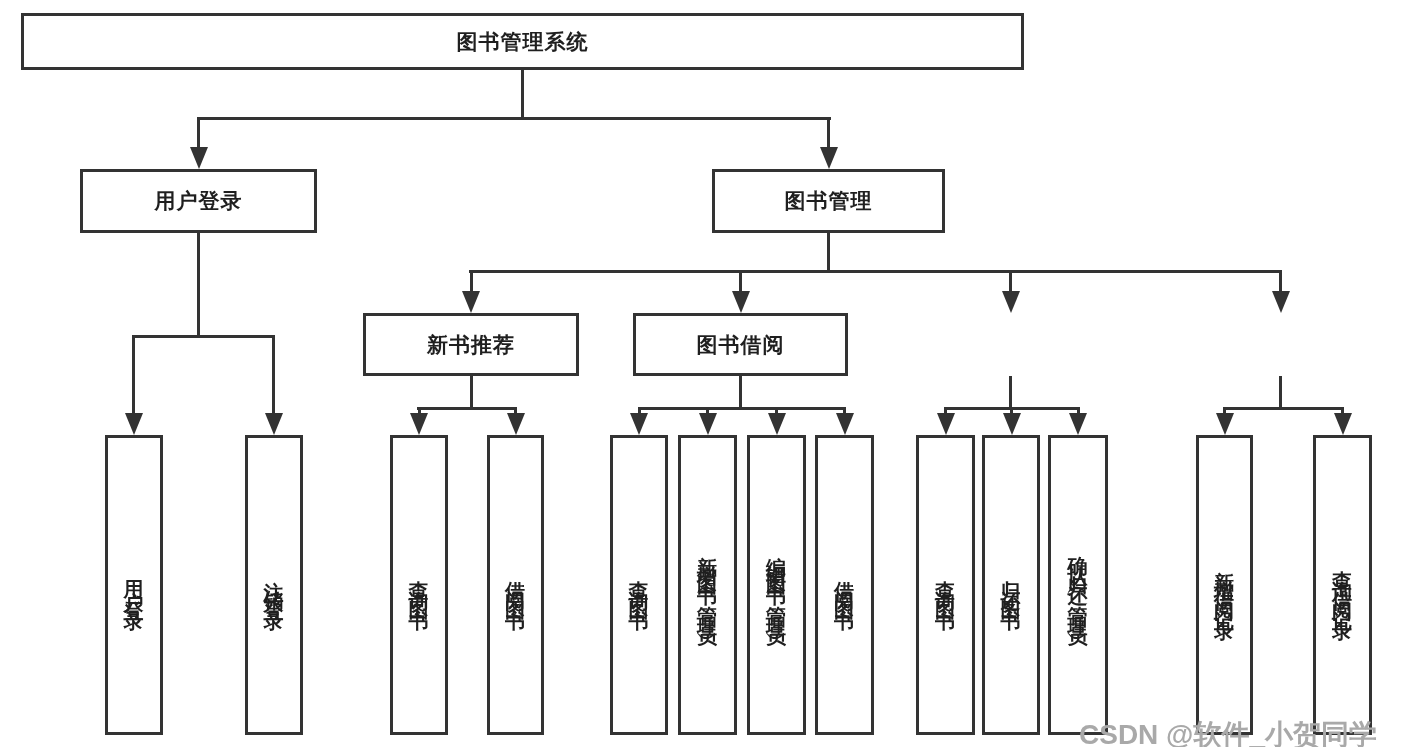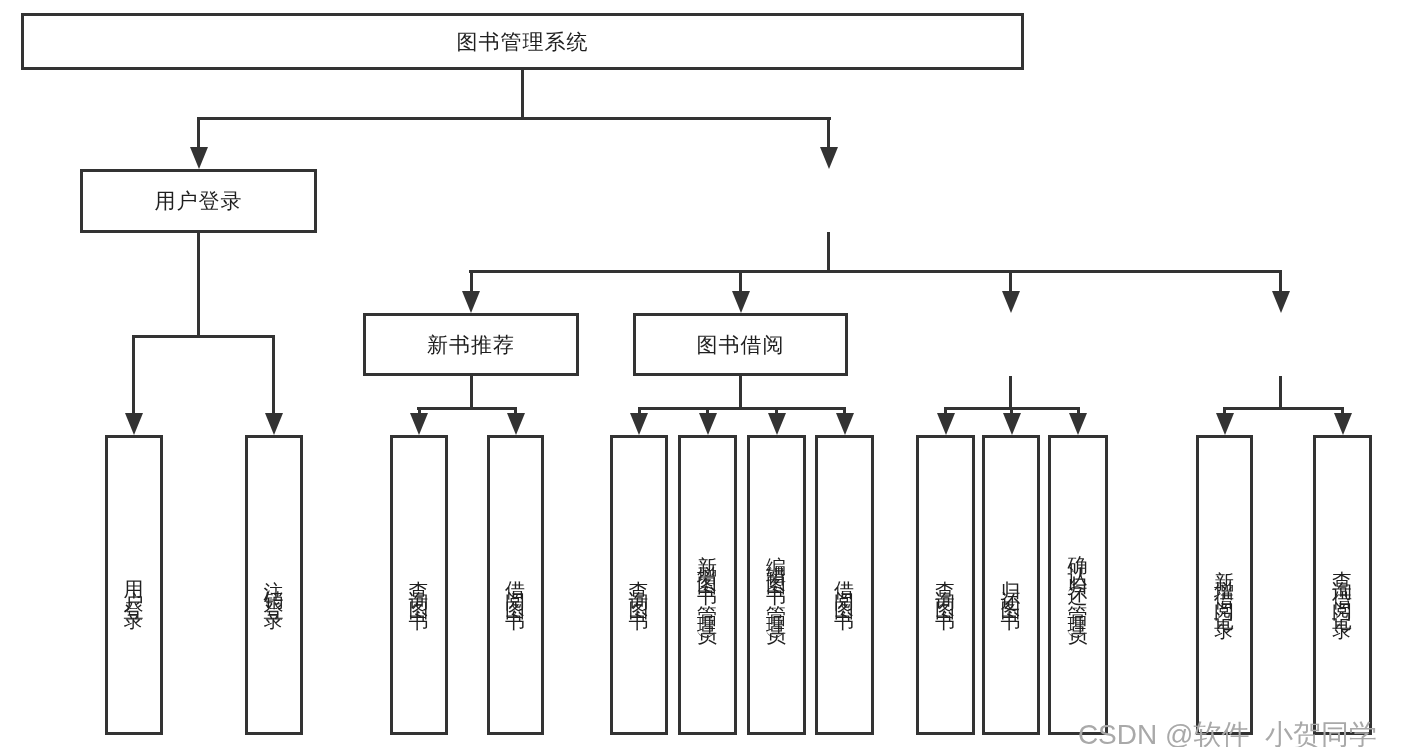--- a/index.html
+++ b/index.html
@@ -1,19 +1,19 @@
 <!DOCTYPE html>
 <html style="--line: #333333; --text: #1f1f1f; --watermark: #a9a9a9; --bg: #ffffff;"><head>
 <meta charset="utf-8">
 <style>
   :root { --line:#333333; --text:#1f1f1f; --watermark:#a9a9a9; --bg:#ffffff; }
   * { margin:0; padding:0; box-sizing:border-box; }
   html,body { background:var(--bg); }
   body { width:1405px; height:747px; font-family:"Liberation Sans", sans-serif; color:var(--text); }
-  .canvas { position:relative; width:1405px; height:747px; background:var(--bg); overflow:hidden; }
+  .canvas { position:relative; width:1405px; height:747px; background:var(--bg); overflow:hidden;font-weight:bold; }
   .node {
     position:absolute; border:3px solid var(--line); background:#fff;
     display:flex; align-items:center; justify-content:center;
     font-size:21px; letter-spacing:1px; color:var(--text); z-index:2;
   }
   .leaf span {
     writing-mode:vertical-rl; text-orientation:mixed;
     font-size:20px; letter-spacing:10px; line-height:1;
   }
   .v { position:absolute; width:3px; background:var(--line); z-index:1; }
@@ -28,20 +28,23 @@
 <body>
 
 <div class="canvas">
 
   <div class="node" style="left:21px;top:13px;width:1003px;height:57px">
     <span>图书管理系统</span>
   </div>
 
   <div class="node" style="left:80px;top:169px;width:237px;height:64px">
     <span>用户登录</span>
+  </div>
+  <div class="node" style="left:712px;top:169px;width:233px;height:64px">
+    <span>图书管理</span>
   </div>
 
   <div class="node" style="left:633px;top:313px;width:215px;height:63px">
     <span>图书借阅</span>
   </div>
   <div class="node" style="left:363px;top:313px;width:216px;height:63px">
     <span>新书推荐</span>
   </div>
 
   <div class="node leaf" style="left:105px;top:435px;width:58px;height:300px">

